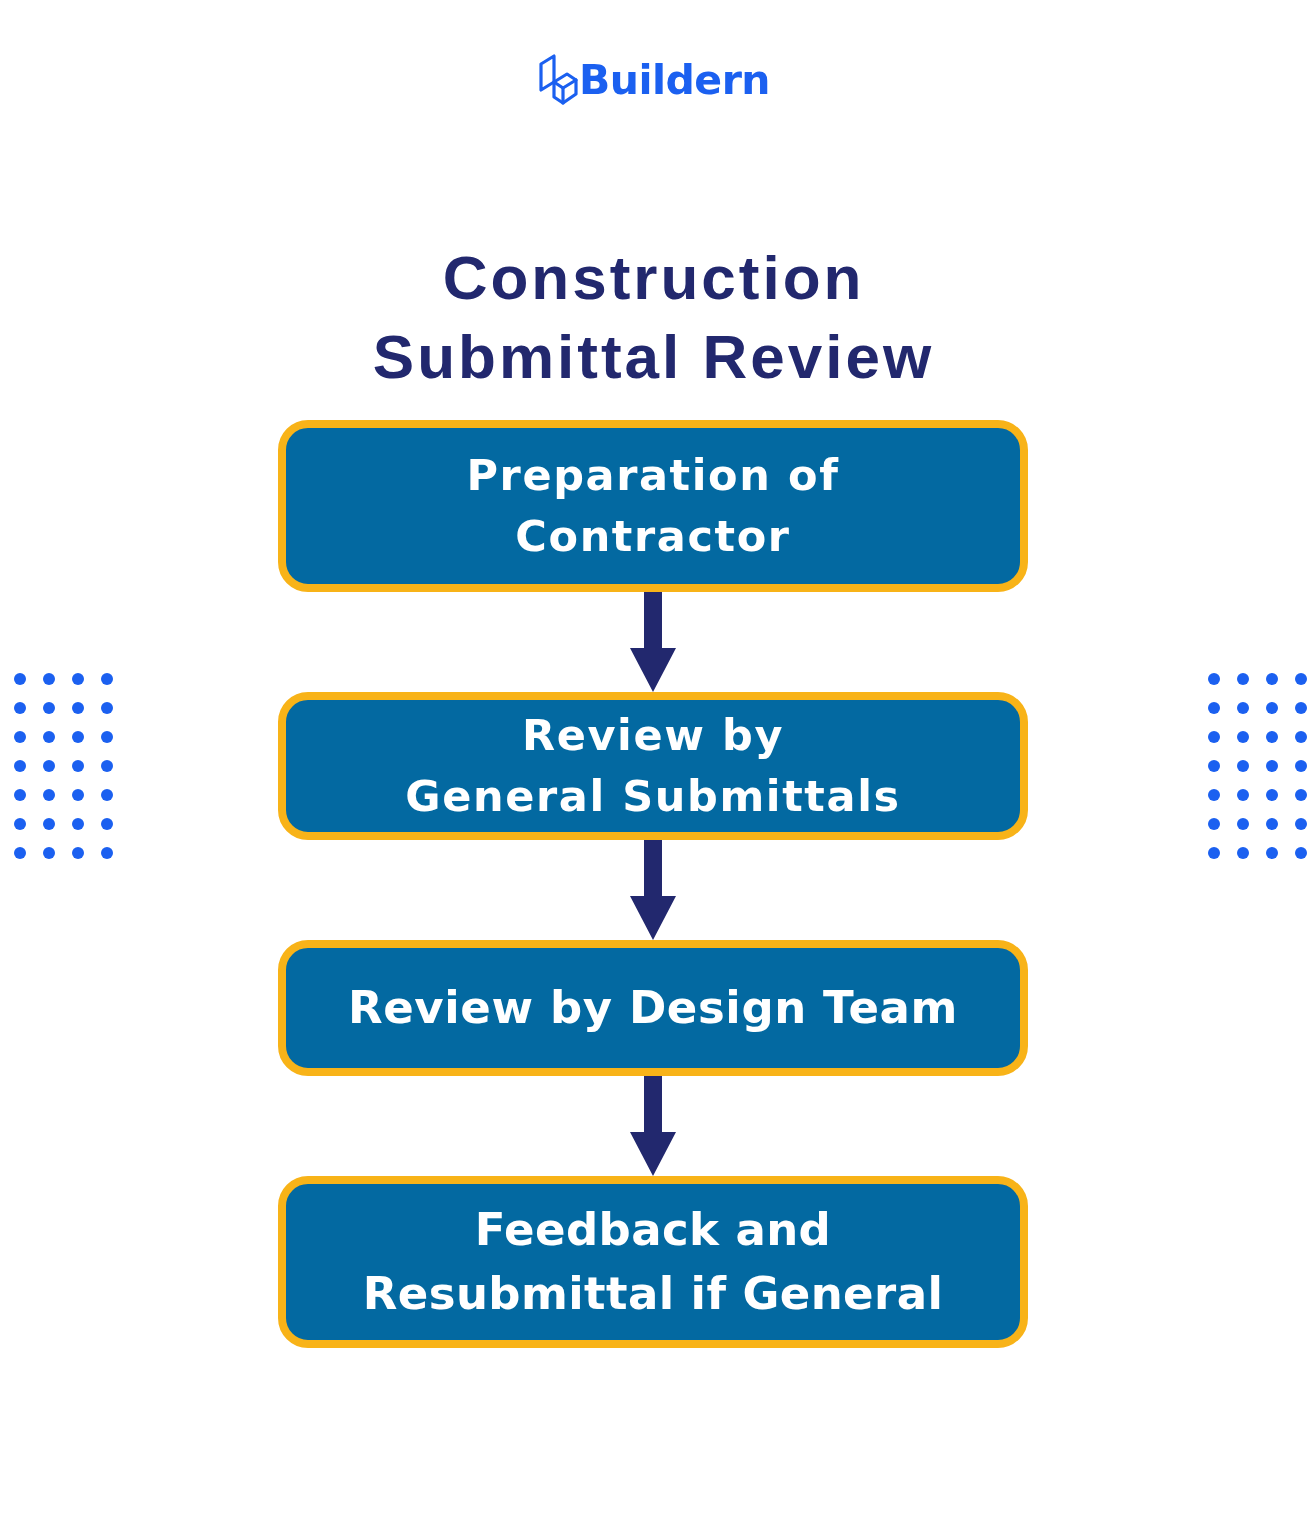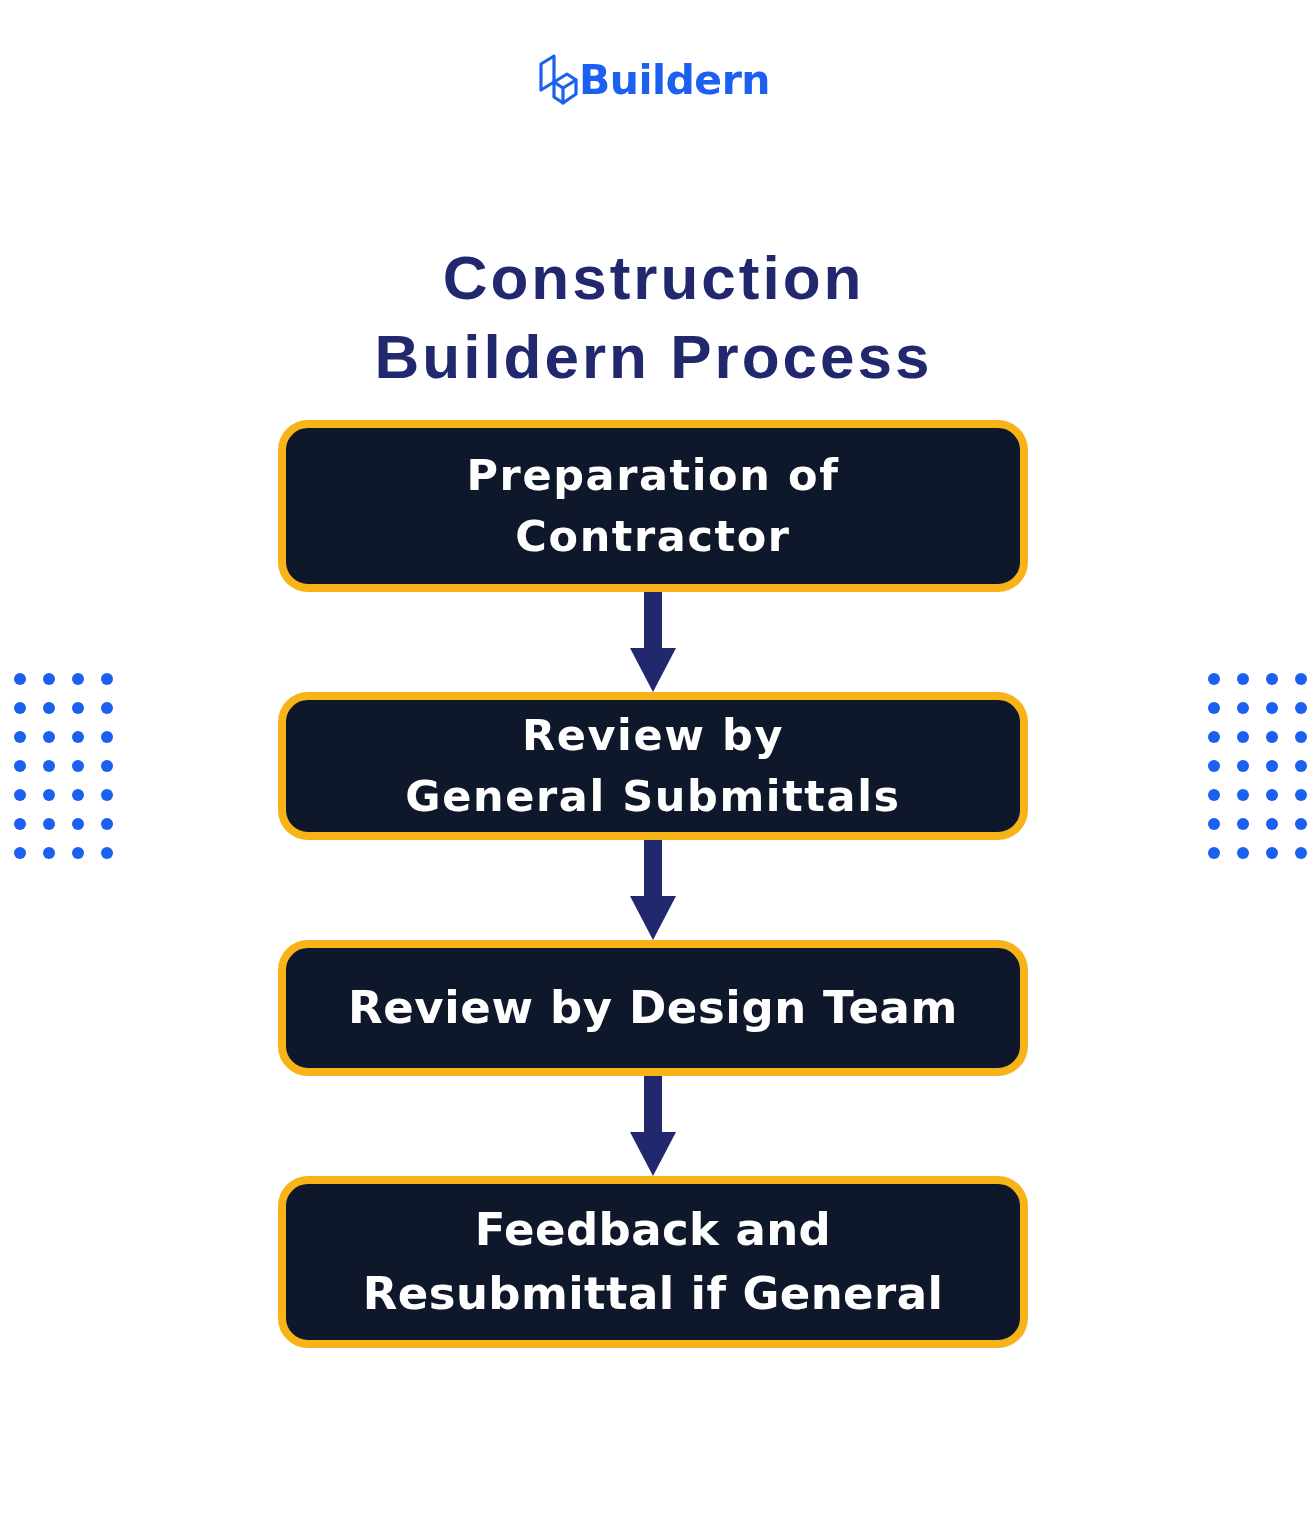--- a/index.html
+++ b/index.html
@@ -59,21 +59,21 @@
   
   .flow {
     position: absolute;
     left: 278px;
     top: 420px;
     width: 750px;
   }
   .node {
     box-sizing: border-box;
     width: 750px;
-    background: #0f172a;
+    background: #0369a1;
     border: 8px solid #F8B318;
     border-radius: 30px;
     display: flex;
     align-items: center;
     justify-content: center;
     text-align: center;
     color: #ffffff;
     font-family: "DejaVu Sans", sans-serif;
     font-weight: bold;
     font-size: 43px;
@@ -132,21 +132,21 @@
       <path d="M17 30 L30 22 L39 28 L39 42 L26 51 L17 45 Z"></path>
       <path d="M17 30 L26 36 L39 28"></path>
       <path d="M26 36 L26 51"></path>
     </svg>
   </span>
   <span class="logo-word">Buildern</span>
 </div>
 
 <h1 class="title">
   <span class="title-line">Construction</span>
-  <span class="title-line">Buildern Process</span>
+  <span class="title-line">Submittal Review</span>
 </h1>
 
 <div class="dots dots-left">
   <span class="dot"></span>
     <span class="dot"></span>
     <span class="dot"></span>
     <span class="dot"></span>
   <span class="dot"></span>
     <span class="dot"></span>
     <span class="dot"></span>

